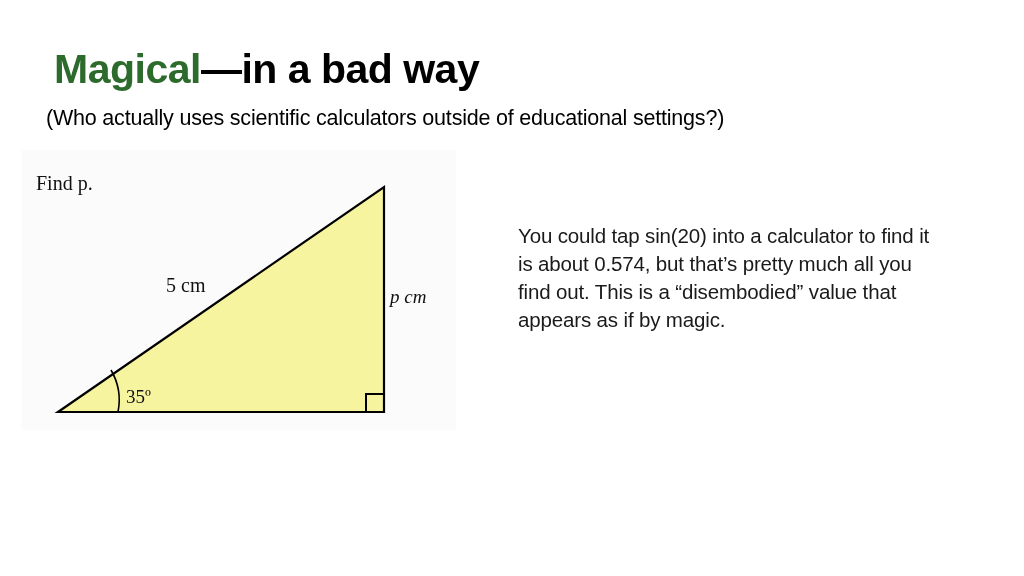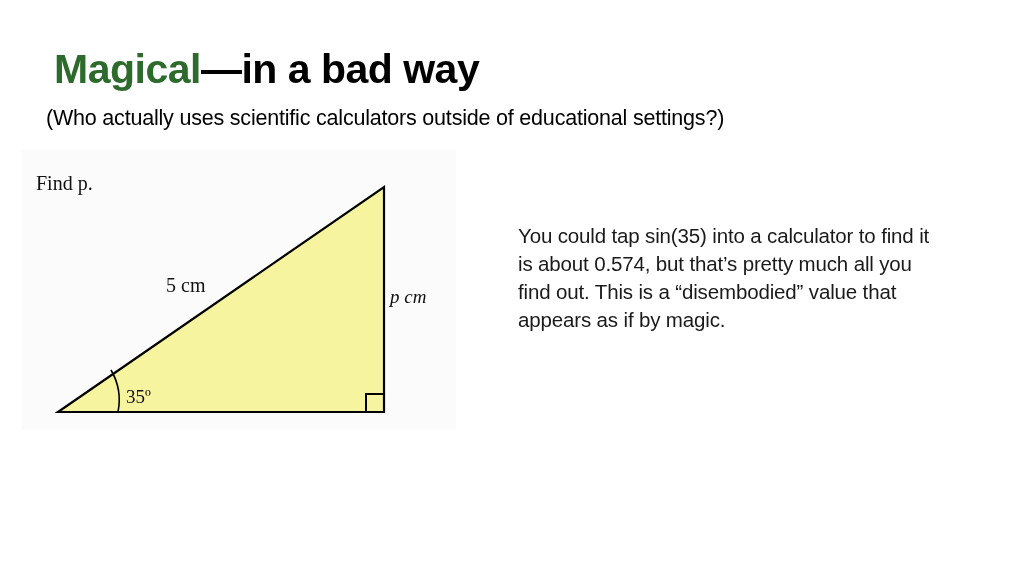--- a/index.html
+++ b/index.html
@@ -101,16 +101,16 @@
 
       <text class="fig-label" x="144" y="142" font-size="20">5 cm</text>
 
       <text class="fig-label" x="368" y="153" font-size="19" font-style="italic">p cm</text>
 
       <text class="fig-label" x="104" y="253" font-size="19">35º</text>
     </svg>
   </div>
 
   <div class="body-text">
-    <p>You could tap sin(35) into a calculator to find it is about 0.574, but that’s pretty much all you find out. This is a “disembodied” value that appears as if by magic.</p>
+    <p>You could tap sin(20) into a calculator to find it is about 0.574, but that’s pretty much all you find out. This is a “disembodied” value that appears as if by magic.</p>
   </div>
 
 </div>
 
 </body></html>

